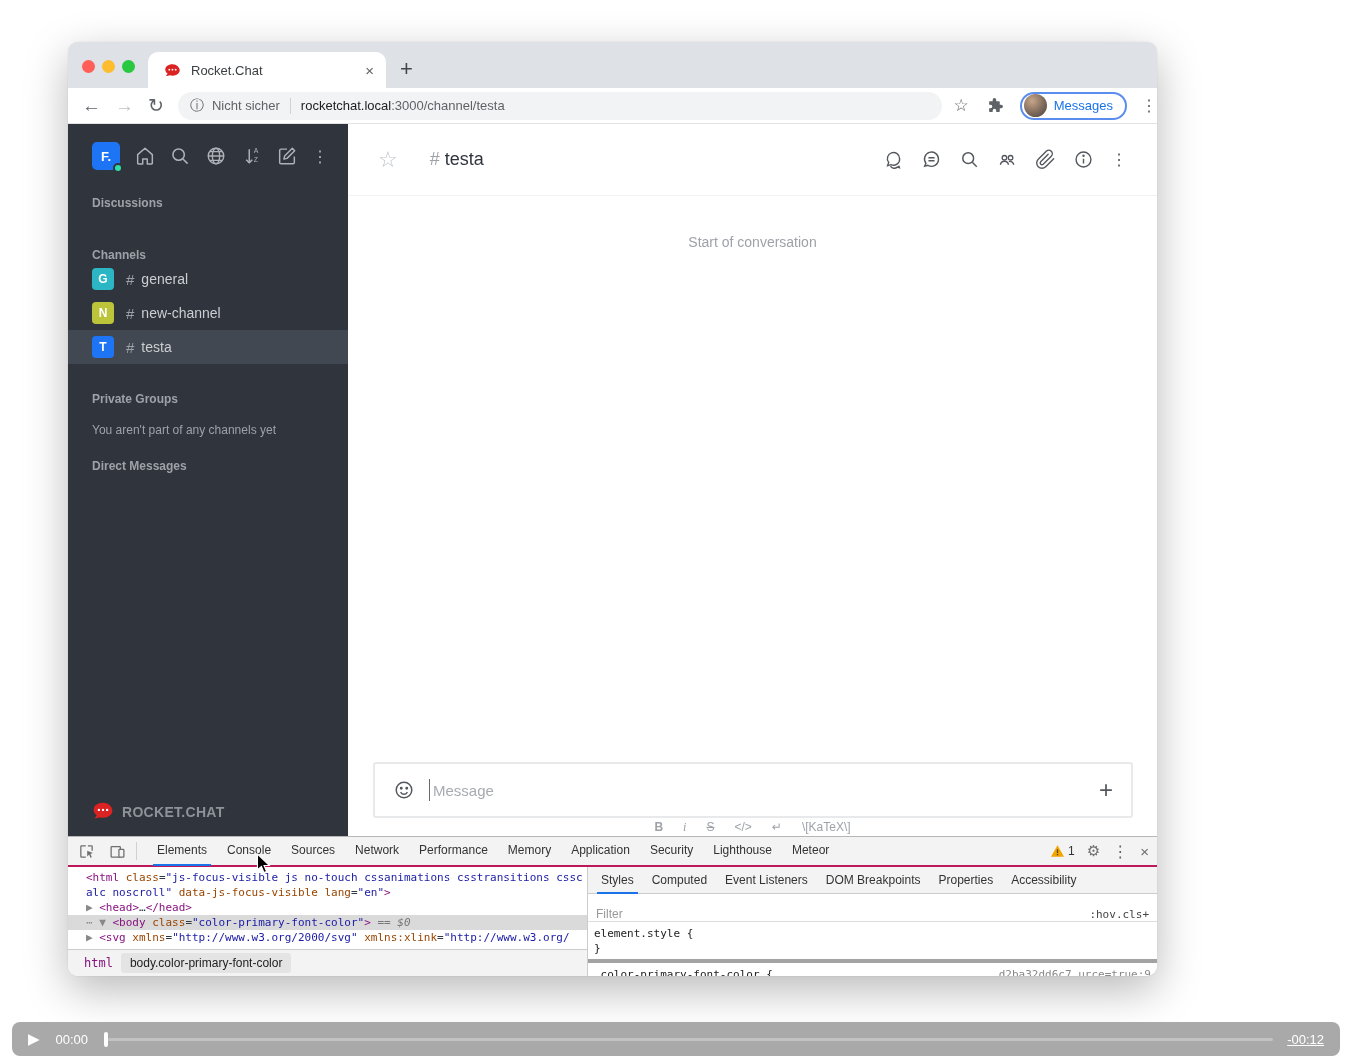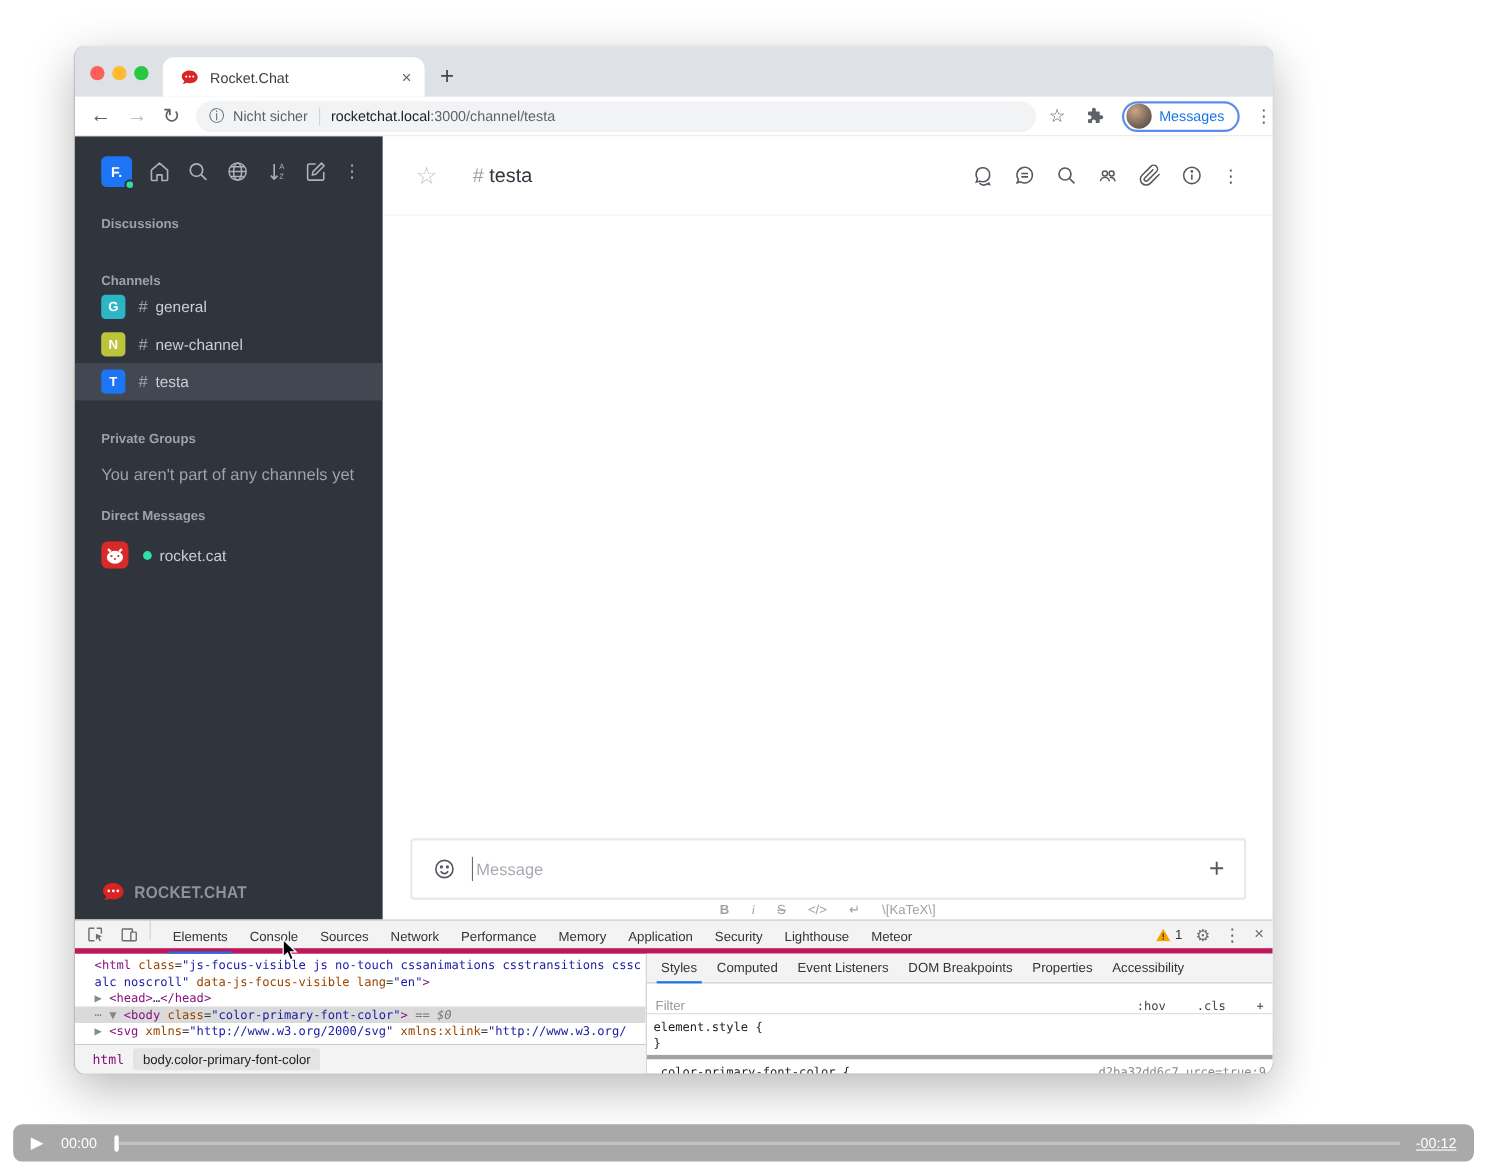--- a/index.html
+++ b/index.html
@@ -64,21 +64,21 @@
   .sb-label { font-size:12px; font-weight:bold; color:#9ea2a8; padding-left:24px; }
   .lbl-discussions { margin-top:26px; }
   .lbl-channels { margin-top:38px; }
   .chan-row { height:34px; display:flex; align-items:center; padding-left:24px; margin-top:0; }
   .chan-row.selected { background:#414852; }
   .chan-avatar { width:22px; height:22px; border-radius:4px; color:#fff; font-size:12px;
                  font-weight:bold; display:flex; align-items:center; justify-content:center; }
   .chan-hash { color:#9ea2a8; font-size:15px; margin-left:12px; }
   .chan-name { color:#cbced1; font-size:14px; margin-left:7px; }
   .lbl-private { margin-top:28px; }
-  .sb-empty { font-size:15px; color:#9ea2a8; padding-left:24px; margin-top:17px; }
+  .sb-empty { font-size:12px; color:#9ea2a8; padding-left:24px; margin-top:17px; }
   .lbl-dm { margin-top:22px; }
   .dm-row { display:flex; align-items:center; padding-left:24px; margin-top:16px; }
   .dm-status { width:8px; height:8px; border-radius:50%; background:#2de0a5; margin-left:13px; }
   .sb-logo { position:absolute; left:24px; bottom:14px; display:flex; align-items:center; }
   .sb-logo-text { color:#8e9299; font-weight:bold; font-size:14px; letter-spacing:.3px;
                   margin-left:8px; transform:scaleY(1.1); }
 
   
   .main { flex:1; position:relative; background:#fff; }
   .chat-header { height:72px; border-bottom:1px solid #f2f2f2; display:flex; align-items:center;
@@ -98,22 +98,22 @@
   .composer-ph { color:#a7abb1; font-size:15px; margin-left:3px; }
   .composer-plus { margin-left:auto; font-size:24px; color:#54585e; font-weight:300; }
   .format-bar { position:absolute; bottom:0; left:0; width:100%; height:18px; display:flex;
                 justify-content:center; gap:20px; color:#9ea2a8; font-size:12px; align-items:center; }
   .fmt-b { font-weight:bold; } .fmt-i { font-style:italic; font-family:"Liberation Serif",serif; }
   .fmt-s { text-decoration:line-through; }
 
   
   .devtools { position:absolute; left:0; top:794px; width:100%; height:140px; background:#fff;
               border-top:1px solid #b6b6b6; font-size:12px; color:#333; }
-  .dt-tabbar { height:30px; background:#f3f3f3; border-bottom:5px solid #be185d; display:flex;
-               padding:0 8px 0 10px; }
+  .dt-tabbar { height:30px; background:#f3f3f3; border-bottom:2px solid #be185d; display:flex;
+               align-items:center; padding:0 8px 0 10px; }
   .dt-leadicons { display:flex; align-items:center; gap:14px; color:#6e6e6e; }
   .dt-sep { width:1px; height:18px; background:#d0d0d0; margin:0 10px; }
   .dt-tab { padding:0 10px; height:30px; line-height:29px; color:#333; position:relative; }
   .dt-tab.active::after { content:""; position:absolute; left:6px; right:6px; bottom:0;
                           height:2px; background:#1a73e8; }
   .dt-right { margin-left:auto; display:flex; align-items:center; gap:12px; color:#6e6e6e; }
   .warn { display:flex; align-items:center; gap:4px; color:#333; }
   .dt-gear { font-size:15px; }
   .dt-close { font-size:15px; }
   .dt-body { display:flex; height:109px; }
@@ -131,21 +131,21 @@
   .crumb-body { color:#222; background:#e4e4e4; border-radius:3px; padding:3px 9px; }
   .styles-pane { flex:1; display:flex; flex-direction:column; }
   .st-tabs { height:27px; background:#f3f3f3; border-bottom:1px solid #ccc; display:flex;
              align-items:center; padding-left:4px; }
   .st-tab { padding:0 9px; height:27px; line-height:26px; position:relative; color:#333; }
   .st-tab.active::after { content:""; position:absolute; left:5px; right:5px; bottom:0;
                           height:2px; background:#1a73e8; }
   .st-filter { height:26px; border-bottom:1px solid #ddd; display:flex; align-items:center;
                padding:0 8px;margin-top:13px; }
   .st-filter-ph { color:#999; font-size:12px; flex:1; }
-  .st-hovcls { font-size:11px; color:#444; display:flex; gap:28px; align-items:center; }
+  .st-hovcls { font-size:11px; color:#444; display:flex; gap:0; align-items:center; }
   .st-rules { flex:1; font-size:11px; line-height:15px; padding:4px 6px 0 6px; color:#222; }
   .rule2 { border-top:4px solid #a3a3a3; margin:3px -6px 0 -6px; padding:4px 6px 0 6px;
            display:flex; justify-content:space-between; }
   .rule-link { color:#888; white-space:nowrap; }
 
   
   .player { position:absolute; left:12px; top:1022px; width:1328px; height:34px;
             background:#a9a9a9; border-radius:8px; display:flex; align-items:center;
             color:#fff; }
   .pl-play { margin-left:16px; font-size:15px; color:#fff; }
@@ -267,34 +267,20 @@
       <div class="chan-row selected">
         <span class="chan-avatar" style="background: rgb(29, 116, 245);">T</span>
         <span class="chan-hash">#</span>
         <span class="chan-name">testa</span>
       </div>
 
       <div class="sb-label lbl-private">Private Groups</div>
       <div class="sb-empty">You aren't part of any channels yet</div>
       <div class="sb-label lbl-dm">Direct Messages</div>
 
-      <div class="dm-row">
-        <span>
-          <svg width="25" height="25" viewBox="0 0 24 24">
-              <rect x="0" y="0" width="24" height="24" rx="6" fill="#d92a2a"></rect>
-              <path d="M6 7l2.3 2M18 7l-2.3 2" stroke="#fff" stroke-width="2"></path>
-              <ellipse cx="12" cy="14" rx="7" ry="5.6" fill="#fff"></ellipse>
-              <circle cx="9" cy="13" r="1" fill="#d92a2a"></circle>
-              <circle cx="15" cy="13" r="1" fill="#d92a2a"></circle>
-              <circle cx="12" cy="15.5" r="0.9" fill="#d92a2a"></circle>
-            </svg>
-        </span>
-        <span class="dm-status"></span>
-        <span class="chan-name">rocket.cat</span>
-      </div>
 
       <div class="sb-logo">
         <svg width="22" height="22" viewBox="0 0 24 24">
             <path fill="#db2323" d="M12 3C6 3 1.8 6.4 1.8 10.6c0 2.3 1.2 4.3 3.2 5.7-.3 1.3-1.1 2.6-2.4 3.5 2 .3 3.9-.2 5.4-1.1 1.2.4 2.6.6 4 .6 6 0 10.2-3.4 10.2-7.6S18 3 12 3z"></path>
             <circle cx="7.5" cy="10.8" r="1.3" fill="#fff"></circle>
             <circle cx="12" cy="10.8" r="1.3" fill="#fff"></circle>
             <circle cx="16.5" cy="10.8" r="1.3" fill="#fff"></circle>
           </svg>
         <span class="sb-logo-text">ROCKET.CHAT</span>
       </div>
@@ -344,20 +330,21 @@
             <svg width="21" height="21" viewBox="0 0 24 24" fill="none" stroke="currentColor" stroke-width="1.6">
                 <circle cx="12" cy="12" r="8.5"></circle>
                 <line x1="12" y1="11" x2="12" y2="16.5"></line>
                 <circle cx="12" cy="7.8" r="0.6" fill="currentColor"></circle>
               </svg>
           </span>
           <span class="hdr-kebab">⋮</span>
         </span>
       </div>
 
+      <div class="start-conv">Start of conversation</div>
 
       <div class="composer">
         <span class="composer-emoji">
           <svg width="22" height="22" viewBox="0 0 24 24" fill="none" stroke="currentColor" stroke-width="1.6">
               <circle cx="12" cy="12" r="8.5"></circle>
               <circle cx="9" cy="10" r="0.8" fill="currentColor"></circle>
               <circle cx="15" cy="10" r="0.8" fill="currentColor"></circle>
               <path d="M8.3 14.2c1 1.6 2.3 2.4 3.7 2.4s2.7-.8 3.7-2.4"></path>
             </svg>
         </span>

